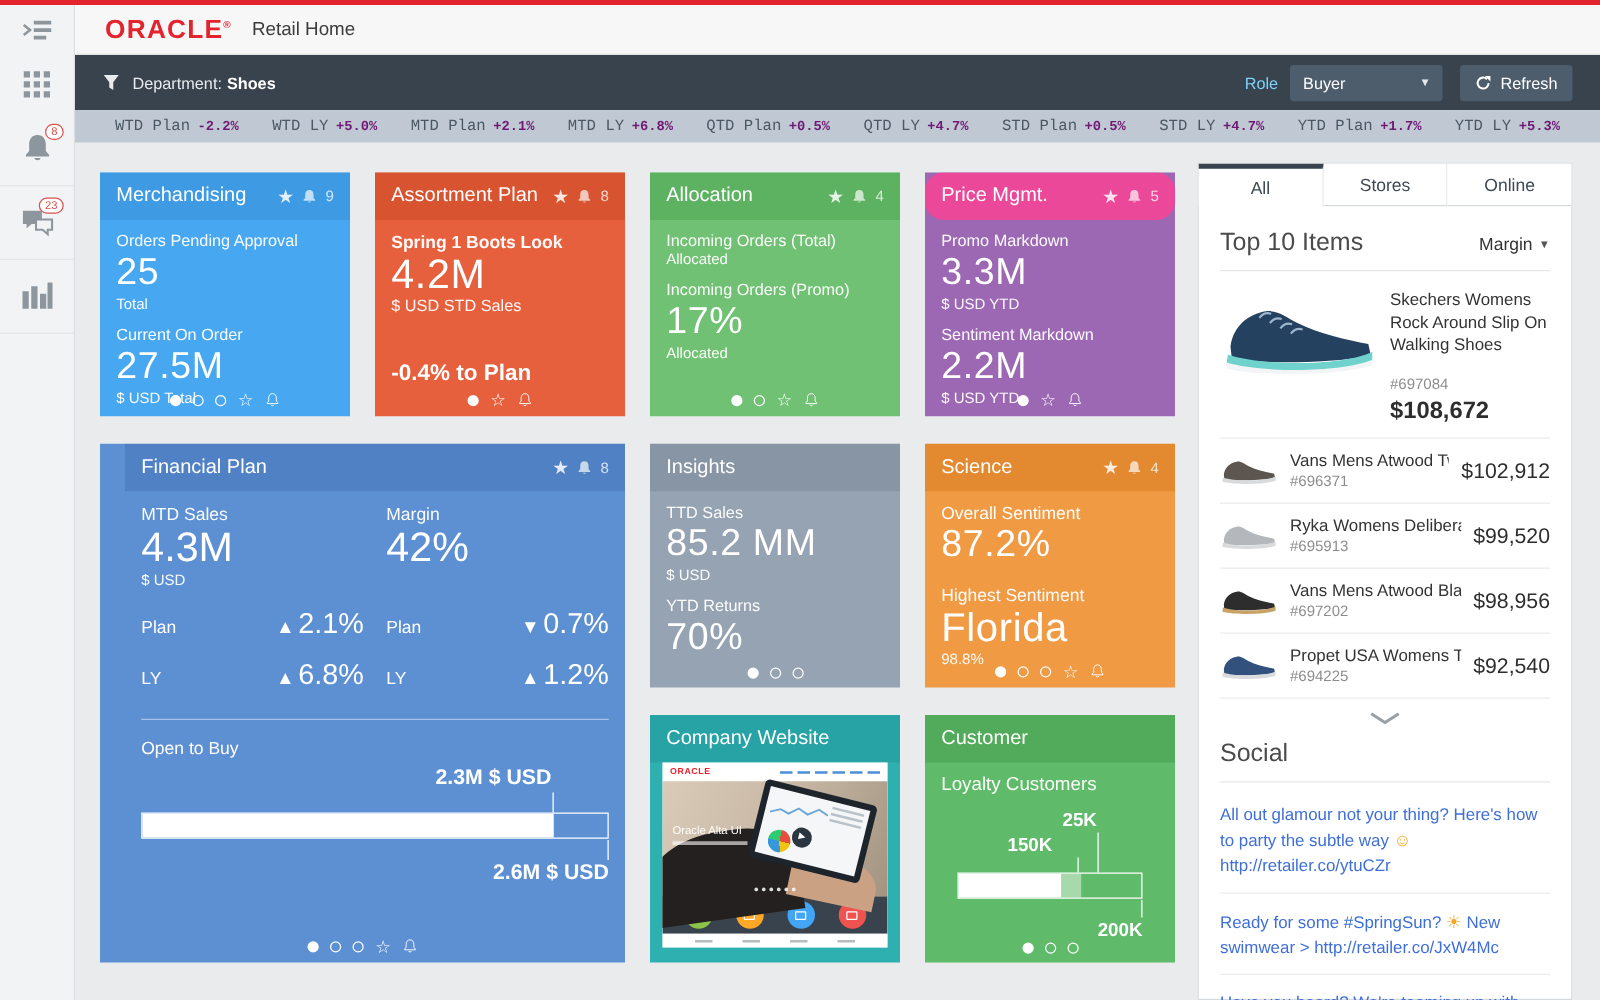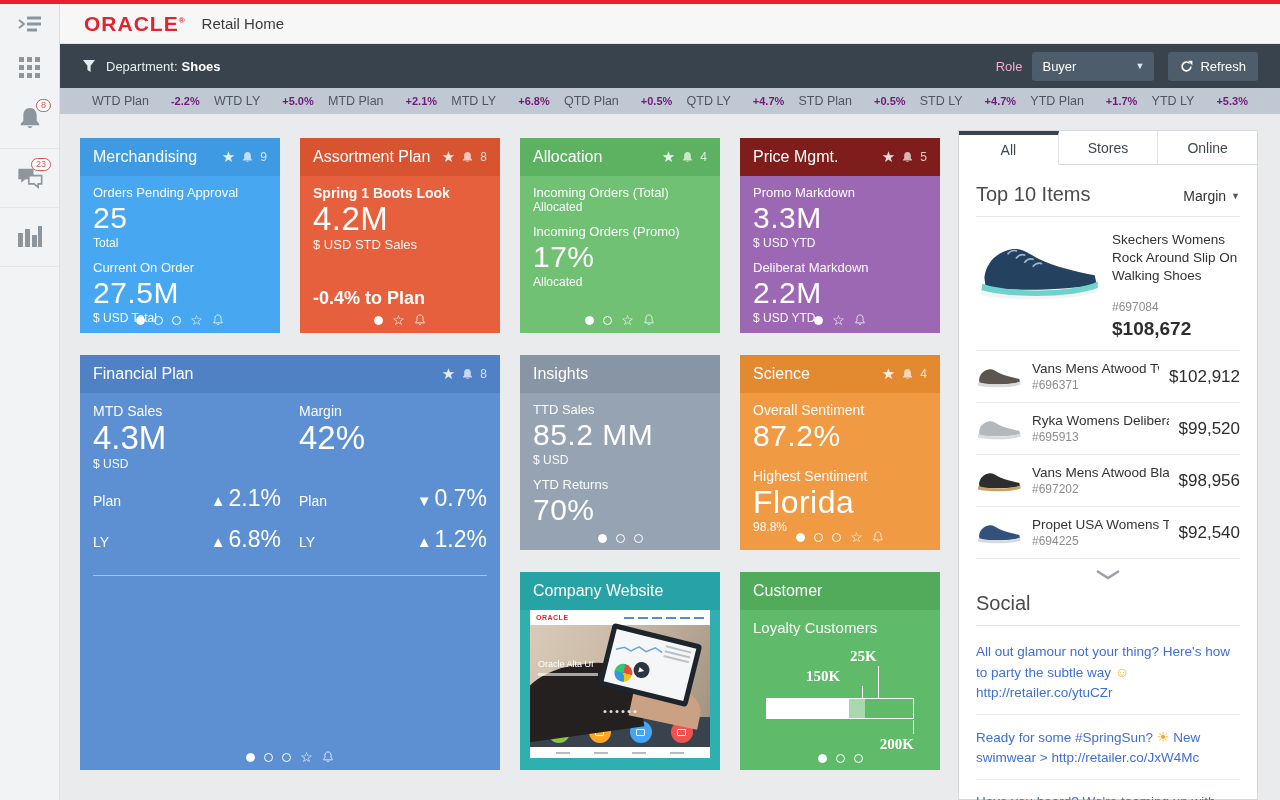--- a/index.html
+++ b/index.html
@@ -23,30 +23,30 @@
   .grid-icon { display:grid; grid-template-columns:repeat(3,5px); grid-template-rows:repeat(3,5px); gap:3px; }
   .grid-icon i { background:#8d969d; }
   .badge { position:absolute; top:9px; right:8px; background:#fff; border:1px solid #d9534f;
     color:#d9534f; font-size:9px; line-height:11px; padding:0 4px; border-radius:8px; }
 
   .filter-bar { position:absolute; left:60px; top:44px; width:1220px; height:44px;
     display:flex; align-items:center; padding:0 22px; }
   .dept { color:#e8ebee; font-size:13px; margin-left:10px; }
   .dept b { color:#fff; margin-left:4px; }
   .fb-right { margin-left:auto; display:flex; align-items:center; }
-  .role-label { color:#f9a8d4; font-size:13px; margin-right:10px; }
+  .role-label { color:#7dd3fc; font-size:13px; margin-right:10px; }
   .role-select { width:122px; height:29px; background:#4d5d6c; border-radius:3px; color:#fff;
     font-size:13px; display:flex; align-items:center; padding:0 10px; }
   .role-select .caret { margin-left:auto; font-size:9px; color:#e3e8ec; }
   .refresh-btn { margin-left:14px; height:29px; background:#4d5d6c; border-radius:3px; color:#fff;
     font-size:13px; display:flex; align-items:center; padding:0 12px; gap:7px; }
 
   .metrics-bar { position:absolute; left:60px; top:88px; width:1220px; height:26px;
     display:flex; align-items:center; justify-content:space-between; padding:0 32px; }
-  .metric { display:flex; align-items:baseline; gap:22px; white-space:nowrap; }
+  .metric { display:flex; align-items:baseline; gap:6px; white-space:nowrap;font-family:Liberation Mono, monospace; }
   .metric .ml { font-size:12.5px; color:#4b5863; }
   .metric .mv { font-size:11px; font-weight:bold; color:#701a75; }
 
   
   .tiles { position:absolute; left:80px; top:138px; display:grid;
     grid-template-columns:repeat(4,200px); grid-template-rows:195px 195px 198px; gap:22px 20px; }
   .tile { position:relative; color:#fff; overflow:hidden; }
   .tile-head { height:38px; display:flex; align-items:center; padding:0 13px; }
   .tile-title { font-size:16px; }
   .head-ic { margin-left:auto; display:flex; align-items:center; gap:6px; opacity:.85; }
@@ -74,21 +74,21 @@
   .fin-div { border:none; border-top:1px solid rgba(255,255,255,.45); margin:22px 13px 0; }
   .otb { position:relative; margin:14px 13px 0; height:120px; }
   .otb-label { font-size:14px; }
   .otb-top { position:absolute; right:46px; top:22px; font-size:17px; font-weight:bold; }
   .otb-tick { position:absolute; right:44px; top:44px; width:1px; height:16px; background:#fff; }
   .otb-bar { position:absolute; left:0; right:0; top:60px; height:21px; border:1px solid #fff; }
   .otb-fill { height:100%; width:88.5%; background:#fff; }
   .otb-brk { position:absolute; right:0; top:82px; width:1px; height:16px; background:#fff; }
   .otb-bot { position:absolute; right:0; top:98px; font-size:17px; font-weight:bold; }
 
-  .gauge { position:relative; margin:4px 13px 0; height:130px;font-family:Liberation Serif, serif; }
+  .gauge { position:relative; margin:4px 13px 0; height:130px; }
   .gg-t1 { position:absolute; left:84px; top:8px; font-size:15px; font-weight:bold; }
   .gg-t2 { position:absolute; left:40px; top:28px; font-size:15px; font-weight:bold; }
   .gg-l1 { position:absolute; left:112px; top:26px; width:1px; height:32px; background:#fff; }
   .gg-l2 { position:absolute; left:96px; top:46px; width:1px; height:12px; background:#fff; }
   .gg-bar { position:absolute; left:0; right:0; top:58px; height:21px; border:1px solid #fff; display:flex; }
   .gg-fill { width:56%; background:#fff; }
   .gg-seg { width:11%; background:rgba(255,255,255,.45); }
   .gg-brk { position:absolute; right:0; top:80px; width:1px; height:14px; background:#fff; }
   .gg-end { position:absolute; right:0; top:96px; font-size:15px; font-weight:bold; }
 
@@ -363,51 +363,51 @@
       <span class="dot"></span>
       <span class="pg-star">☆</span>
       <svg class="bell" width="12" height="12" viewBox="0 0 16 16" fill="none" stroke="#fff">
           <path d="M8 1.2c-2.7 0-4.1 2-4.1 4.7v3.2L2.3 10.9v.9h11.4v-.9L12.1 9.1V5.9c0-2.7-1.4-4.7-4.1-4.7z"></path>
           <path d="M6.4 13a1.7 1.7 0 0 0 3.2 0"></path>
         </svg>
     </div>
   </div>
 
   <div class="tile" style="background-color: rgb(156, 104, 180);">
-    <div class="tile-head" style="background-color: #7f1d1d;">
+    <div class="tile-head" style="background-color: #ec4899; border-radius: 15px;">
       <span class="tile-title">Price Mgmt.</span>
       <span class="head-ic">
         <span class="head-star">★</span>
         <svg class="bell" width="13" height="13" viewBox="0 0 16 16" fill="#fff" opacity=".8">
             <path d="M8 1.2c-2.7 0-4.1 2-4.1 4.7v3.2L2.3 10.9v.9h11.4v-.9L12.1 9.1V5.9c0-2.7-1.4-4.7-4.1-4.7z"></path>
             <path d="M6.4 12.5a1.7 1.7 0 0 0 3.2 0z"></path>
           </svg>
         <span class="head-count">5</span>
       </span>
     </div>
     <div class="tile-body">
       <div class="t-label">Promo Markdown</div>
       <div class="t-big">3.3M</div>
       <div class="t-sub">$ USD YTD</div>
       <div class="gap10"></div>
-      <div class="t-label">Deliberat Markdown</div>
+      <div class="t-label">Sentiment Markdown</div>
       <div class="t-big">2.2M</div>
       <div class="t-sub">$ USD YTD</div>
     </div>
     <div class="pager">
       <span class="dot on"></span>
       <span class="pg-star">☆</span>
       <svg class="bell" width="12" height="12" viewBox="0 0 16 16" fill="none" stroke="#fff">
           <path d="M8 1.2c-2.7 0-4.1 2-4.1 4.7v3.2L2.3 10.9v.9h11.4v-.9L12.1 9.1V5.9c0-2.7-1.4-4.7-4.1-4.7z"></path>
           <path d="M6.4 13a1.7 1.7 0 0 0 3.2 0"></path>
         </svg>
     </div>
   </div>
 
-  <div class="tile fin" style="background-color: rgb(93, 144, 211);">
+  <div class="tile fin" style="background-color: rgb(93, 144, 211); padding-left: 20px;">
     <div class="tile-head" style="background-color: rgb(81, 129, 197);">
       <span class="tile-title">Financial Plan</span>
       <span class="head-ic">
         <span class="head-star">★</span>
         <svg class="bell" width="13" height="13" viewBox="0 0 16 16" fill="#fff" opacity=".8">
             <path d="M8 1.2c-2.7 0-4.1 2-4.1 4.7v3.2L2.3 10.9v.9h11.4v-.9L12.1 9.1V5.9c0-2.7-1.4-4.7-4.1-4.7z"></path>
             <path d="M6.4 12.5a1.7 1.7 0 0 0 3.2 0z"></path>
           </svg>
         <span class="head-count">8</span>
       </span>
@@ -434,20 +434,30 @@
           <span class="dl">Plan</span>
           <span class="dv"><span class="da">▼</span><span>0.7%</span></span>
         </div>
         <div class="delta-row">
           <span class="dl">LY</span>
           <span class="dv"><span class="da">▲</span><span>1.2%</span></span>
         </div>
       </div>
     </div>
     <hr class="fin-div">
+    <div class="otb">
+      <div class="otb-label">Open to Buy</div>
+      <div class="otb-top">2.3M $ USD</div>
+      <div class="otb-tick"></div>
+      <div class="otb-bar">
+          <div class="otb-fill"></div>
+        </div>
+      <div class="otb-brk"></div>
+      <div class="otb-bot">2.6M $ USD</div>
+    </div>
     <div class="pager">
       <span class="dot on"></span>
       <span class="dot"></span>
       <span class="dot"></span>
       <span class="pg-star">☆</span>
       <svg class="bell" width="12" height="12" viewBox="0 0 16 16" fill="none" stroke="#fff">
           <path d="M8 1.2c-2.7 0-4.1 2-4.1 4.7v3.2L2.3 10.9v.9h11.4v-.9L12.1 9.1V5.9c0-2.7-1.4-4.7-4.1-4.7z"></path>
           <path d="M6.4 13a1.7 1.7 0 0 0 3.2 0"></path>
         </svg>
     </div>

